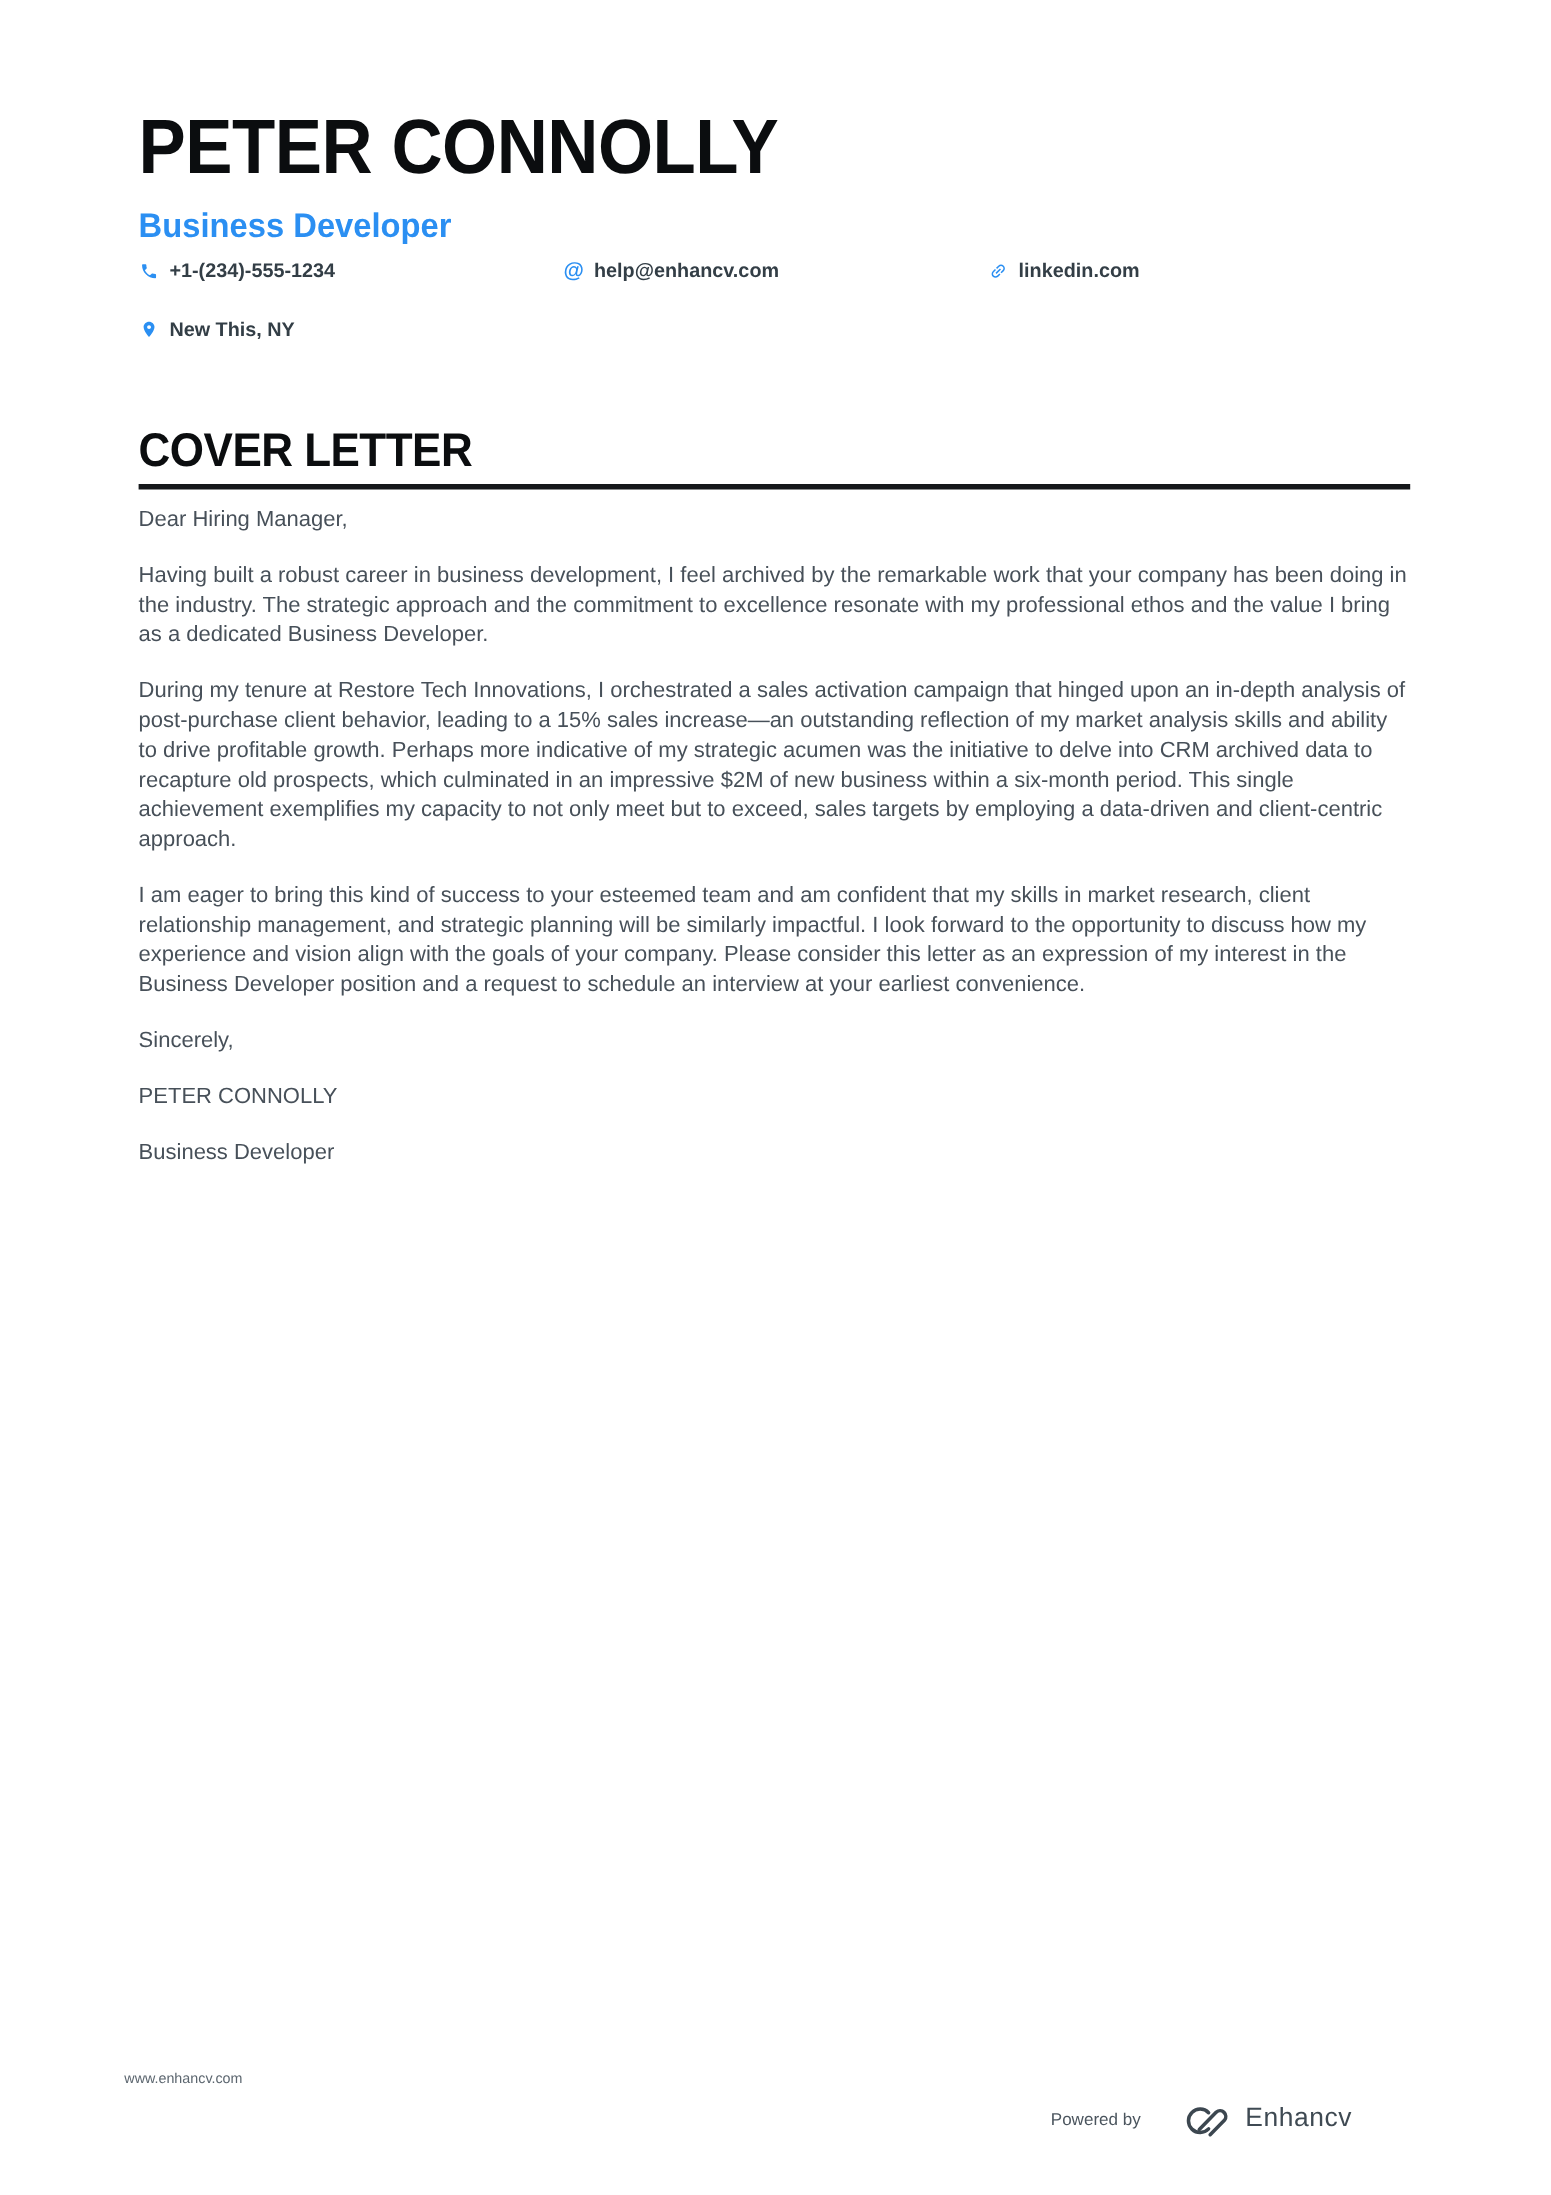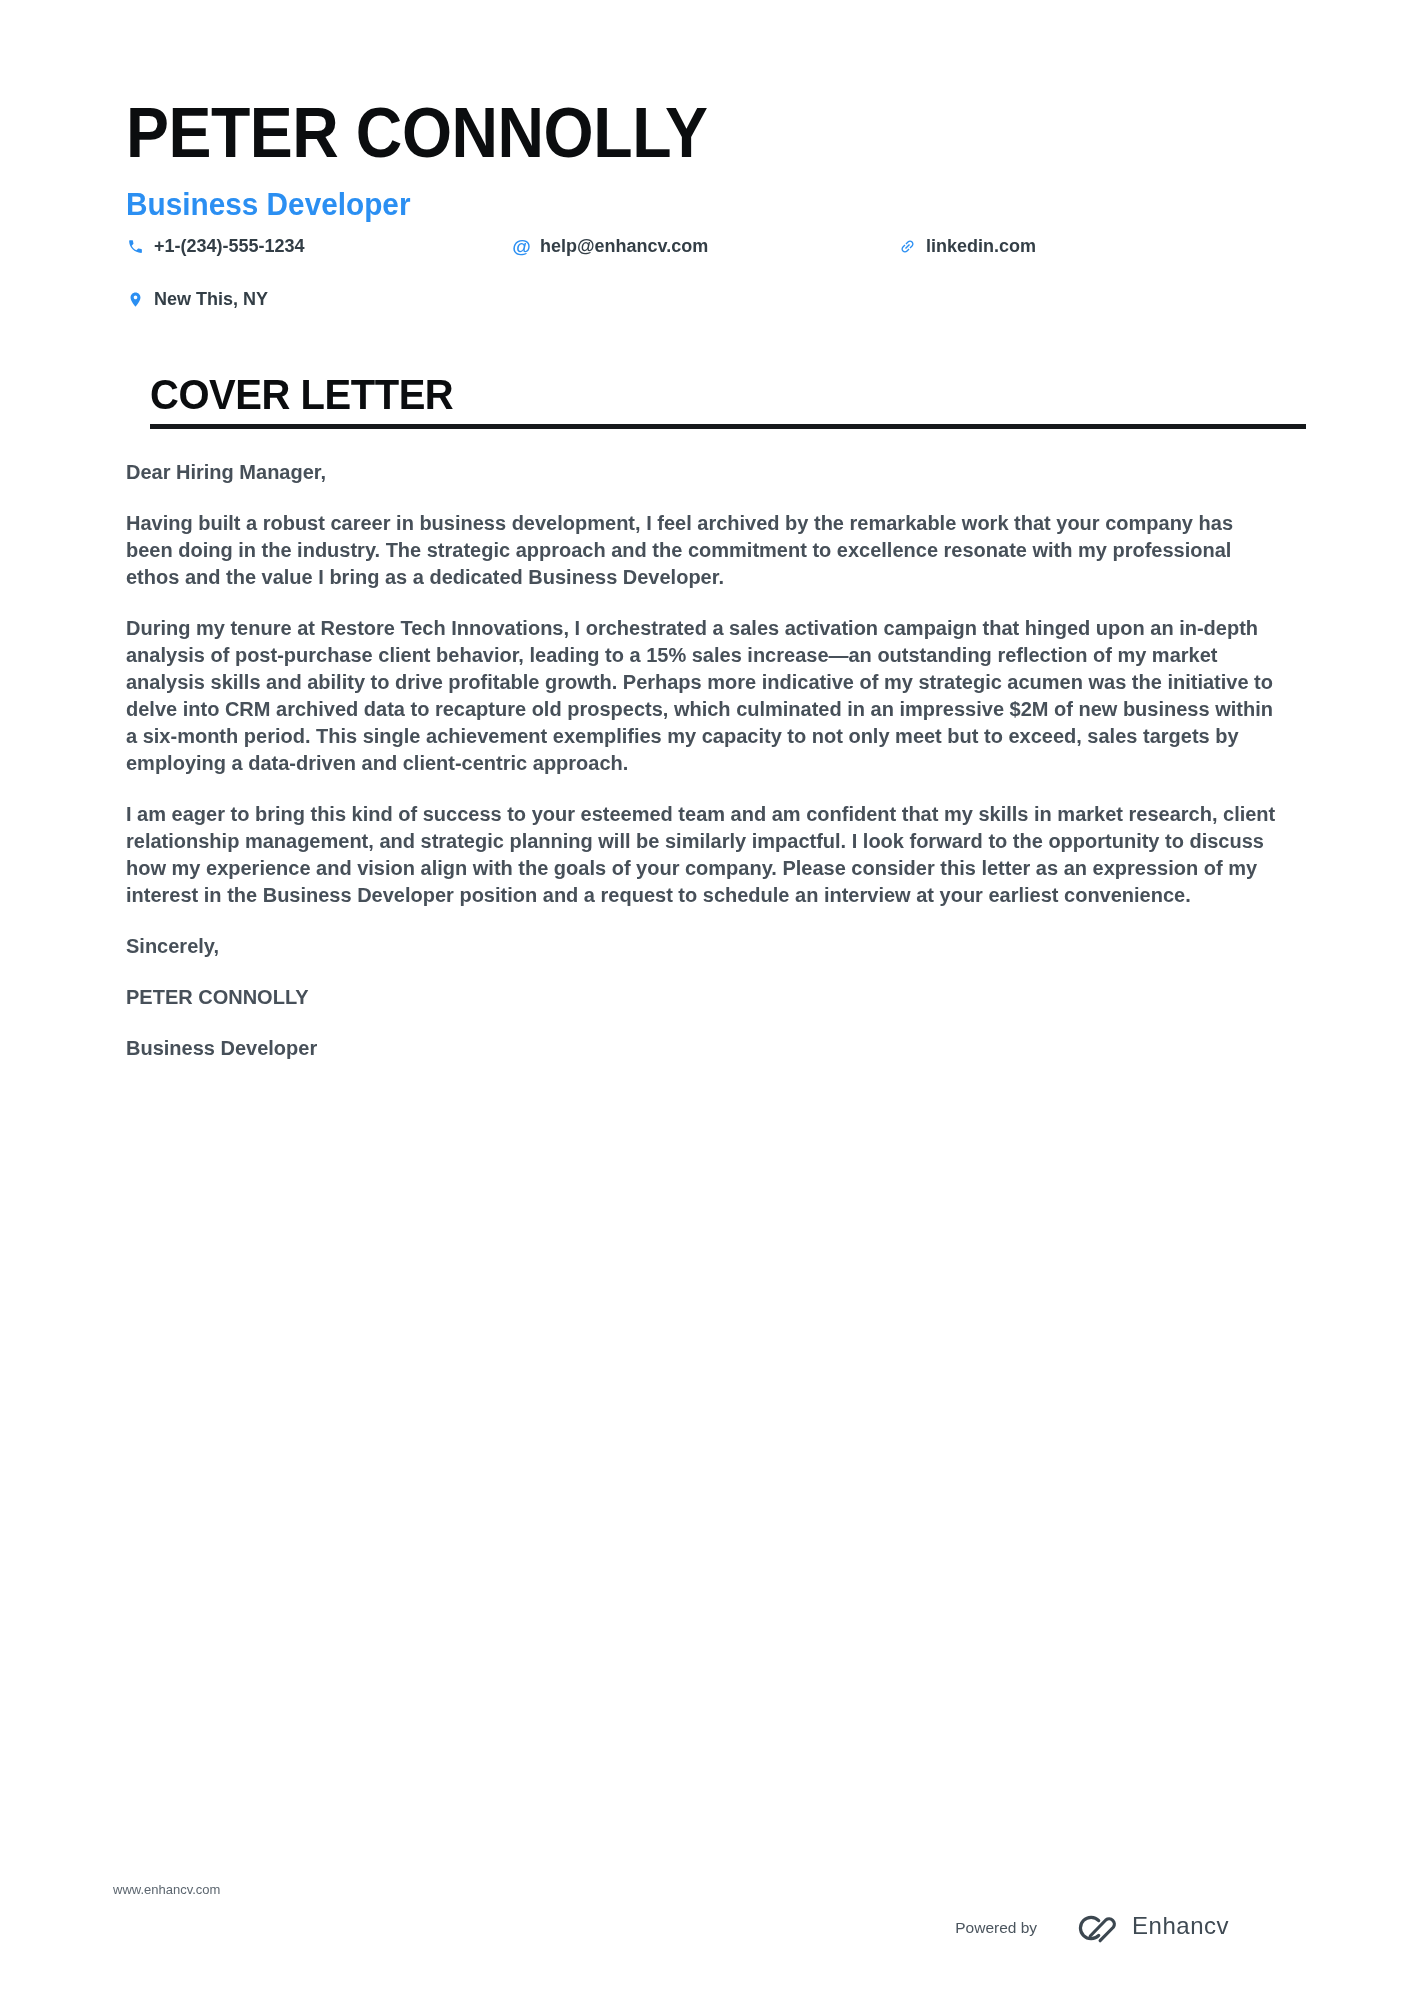--- a/index.html
+++ b/index.html
@@ -75,23 +75,22 @@
   .contact .icon.at {
     font-size: 19px;
     font-weight: 700;
     line-height: 19px;
   }
 
   
   .section {
     position: absolute;
     left: 126px;
-    top: 372px;
+    top: 388px;
     width: 1156px;
-    margin-left: 24px;
   }
   .section-title {
     margin: 0;
     font-size: 43px;
     line-height: 45px;
     font-weight: 700;
     letter-spacing: -0.5px;
     color: #0b0d0f;
     white-space: nowrap;
     transform: scaleX(0.93);
@@ -106,21 +105,21 @@
   
   .letter {
     position: absolute;
     left: 126px;
     top: 459px;
     width: 1156px;
     font-size: 20px;
     line-height: 27px;
     color: #475059;
   }
-  .letter p { margin: 0 0 24px 0; font-weight: bold; }
+  .letter p { margin: 0 0 24px 0; }
 
   
   .footer-website {
     position: absolute;
     left: 113px;
     top: 1882px;
     font-size: 13px;
     color: #5c666f;
     text-decoration: none;
   }

